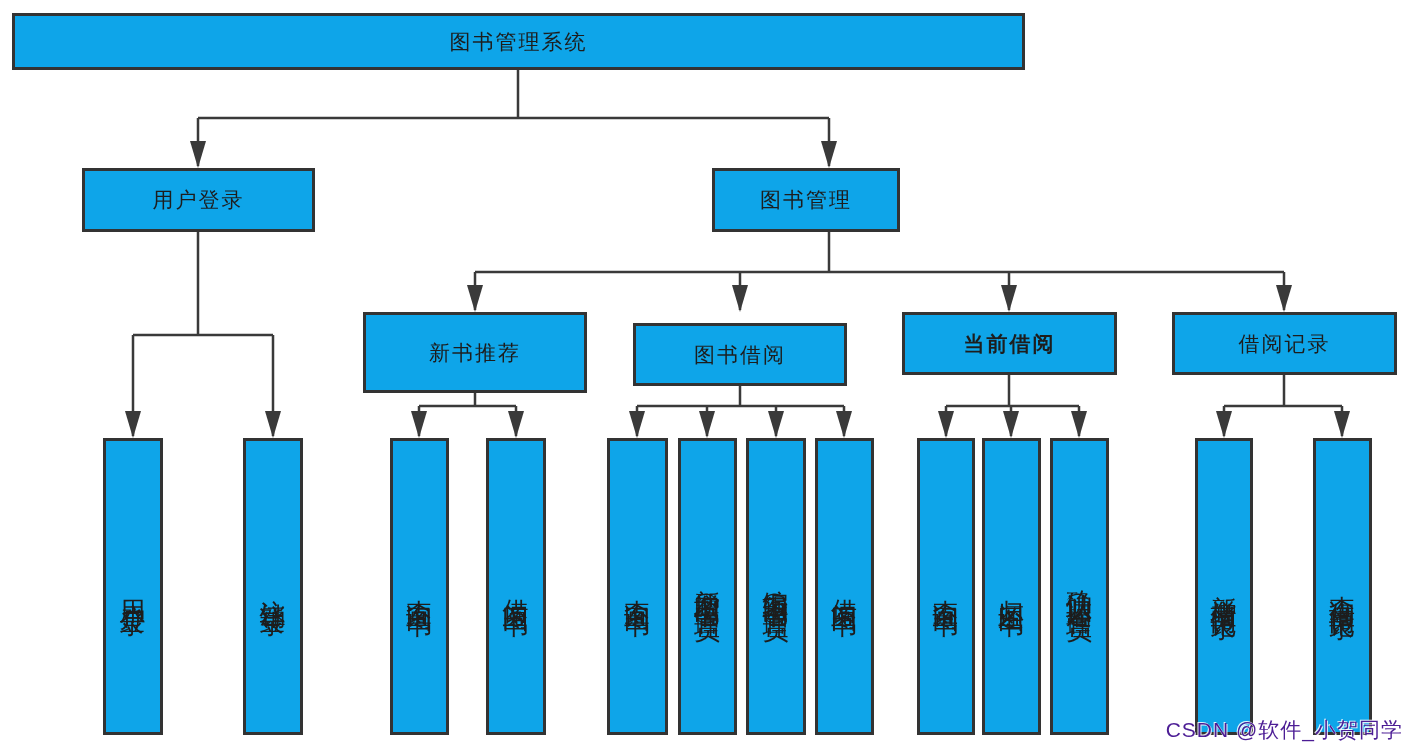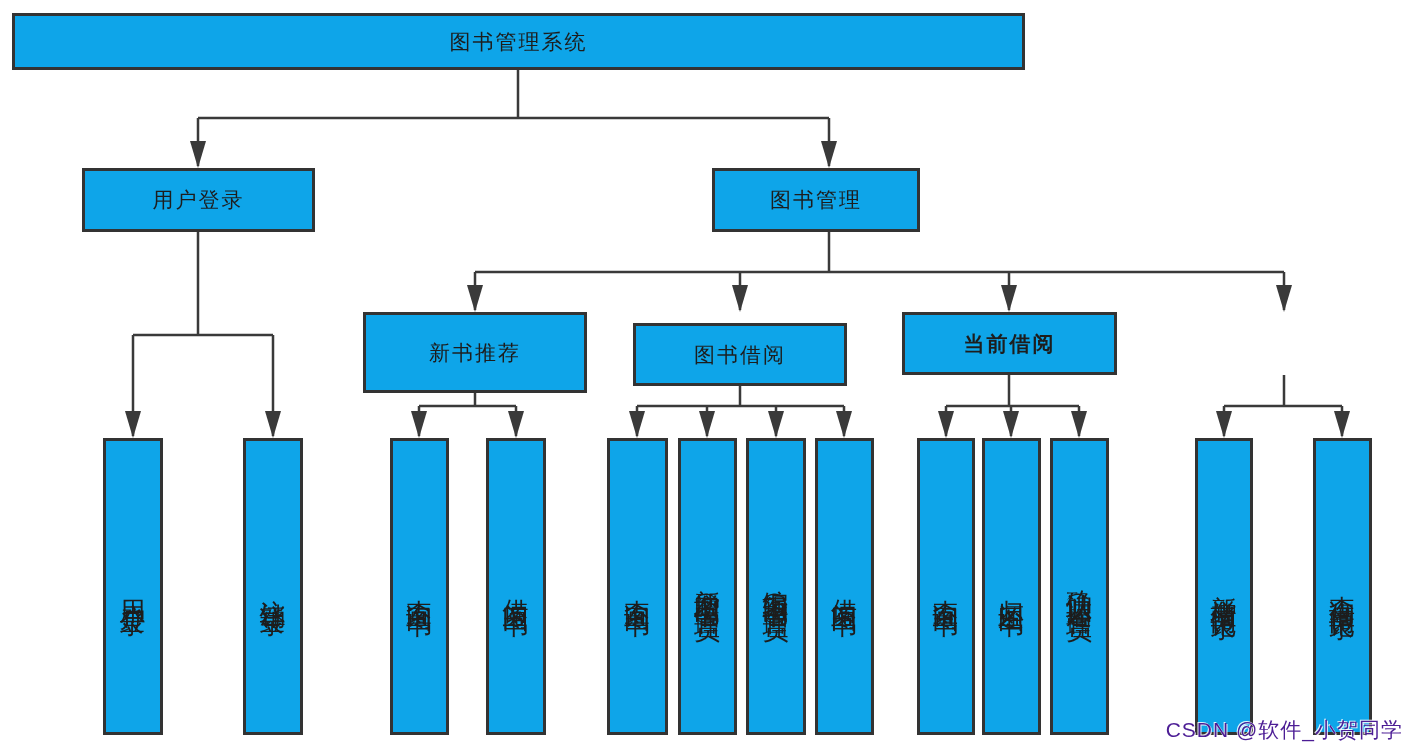--- a/index.html
+++ b/index.html
@@ -82,25 +82,26 @@
       <polygon points="1003,411 1019,411 1011,438"></polygon>
       <polygon points="1071,411 1087,411 1079,438"></polygon>
       <polygon points="1216,411 1232,411 1224,438"></polygon>
       <polygon points="1334,411 1350,411 1342,438"></polygon>
     </g>
   </svg>
 
   <div class="node h-node" style="left:12px; top:13px; width:1013px; height:57px;">图书管理系统</div>
 
   <div class="node h-node" style="left:82px; top:168px; width:233px; height:64px;">用户登录</div>
-  <div class="node h-node" style="left:712px; top:168px; width:208px; height:64px;text-align:right;">图书管理</div>
+  <div class="node h-node" style="left:712px; top:168px; width:188px; height:64px;text-align:right;">图书管理</div>
 
   <div class="node h-node" style="left:363px; top:312px; width:224px; height:81px;">新书推荐</div>
   <div class="node h-node" style="left:633px; top:312px; width:214px; height:63px;margin-top:11px;">图书借阅</div>
   <div class="node h-node" style="left:902px; top:312px; width:215px; height:63px;font-weight:bold;">当前借阅</div>
+  <div class="node h-node" style="left:1172px; top:312px; width:225px; height:63px;">借阅记录</div>
 
   <div class="node v-node" style="left:103px; top:438px; width:60px; height:297px;">用户登录</div>
   <div class="node v-node" style="left:243px; top:438px; width:60px; height:297px;">注销登录</div>
 
   <div class="node v-node" style="left:390px; top:438px; width:59px; height:297px;">查询图书</div>
   <div class="node v-node" style="left:486px; top:438px; width:60px; height:297px;">借阅图书</div>
 
   <div class="node v-node" style="left:607px; top:438px; width:61px; height:297px;">查询图书</div>
   <div class="node v-node" style="left:678px; top:438px; width:59px; height:297px;">新增图书（管理员）</div>
   <div class="node v-node" style="left:746px; top:438px; width:60px; height:297px;">编辑图书（管理员）</div>

